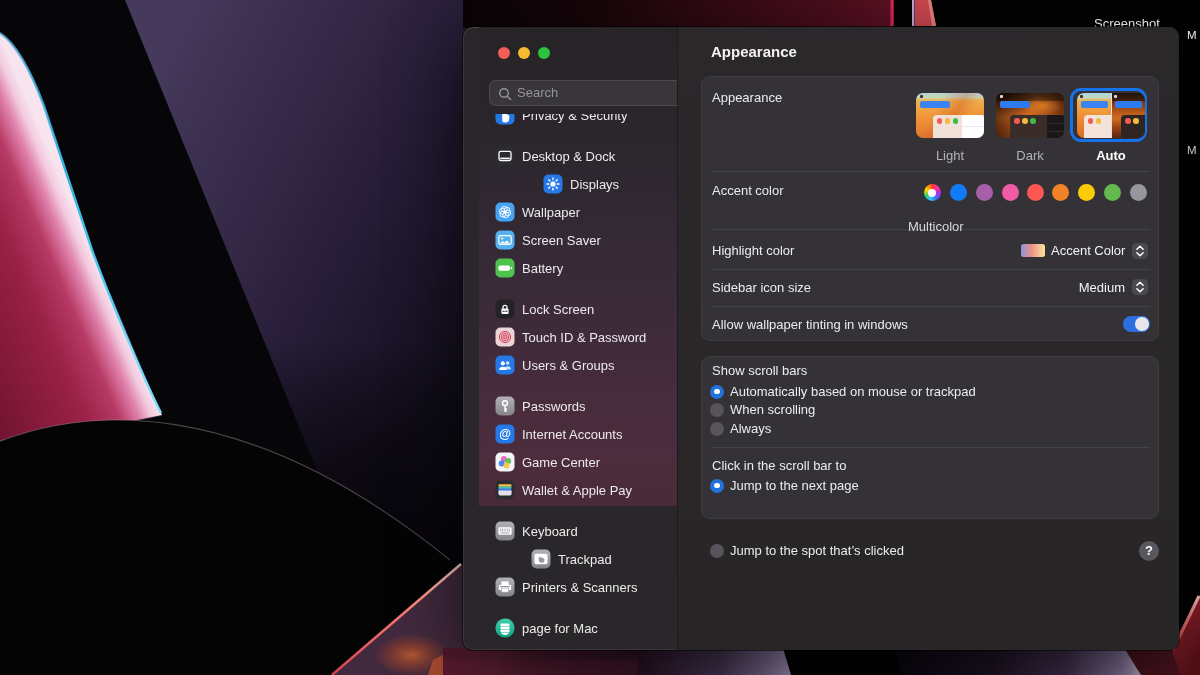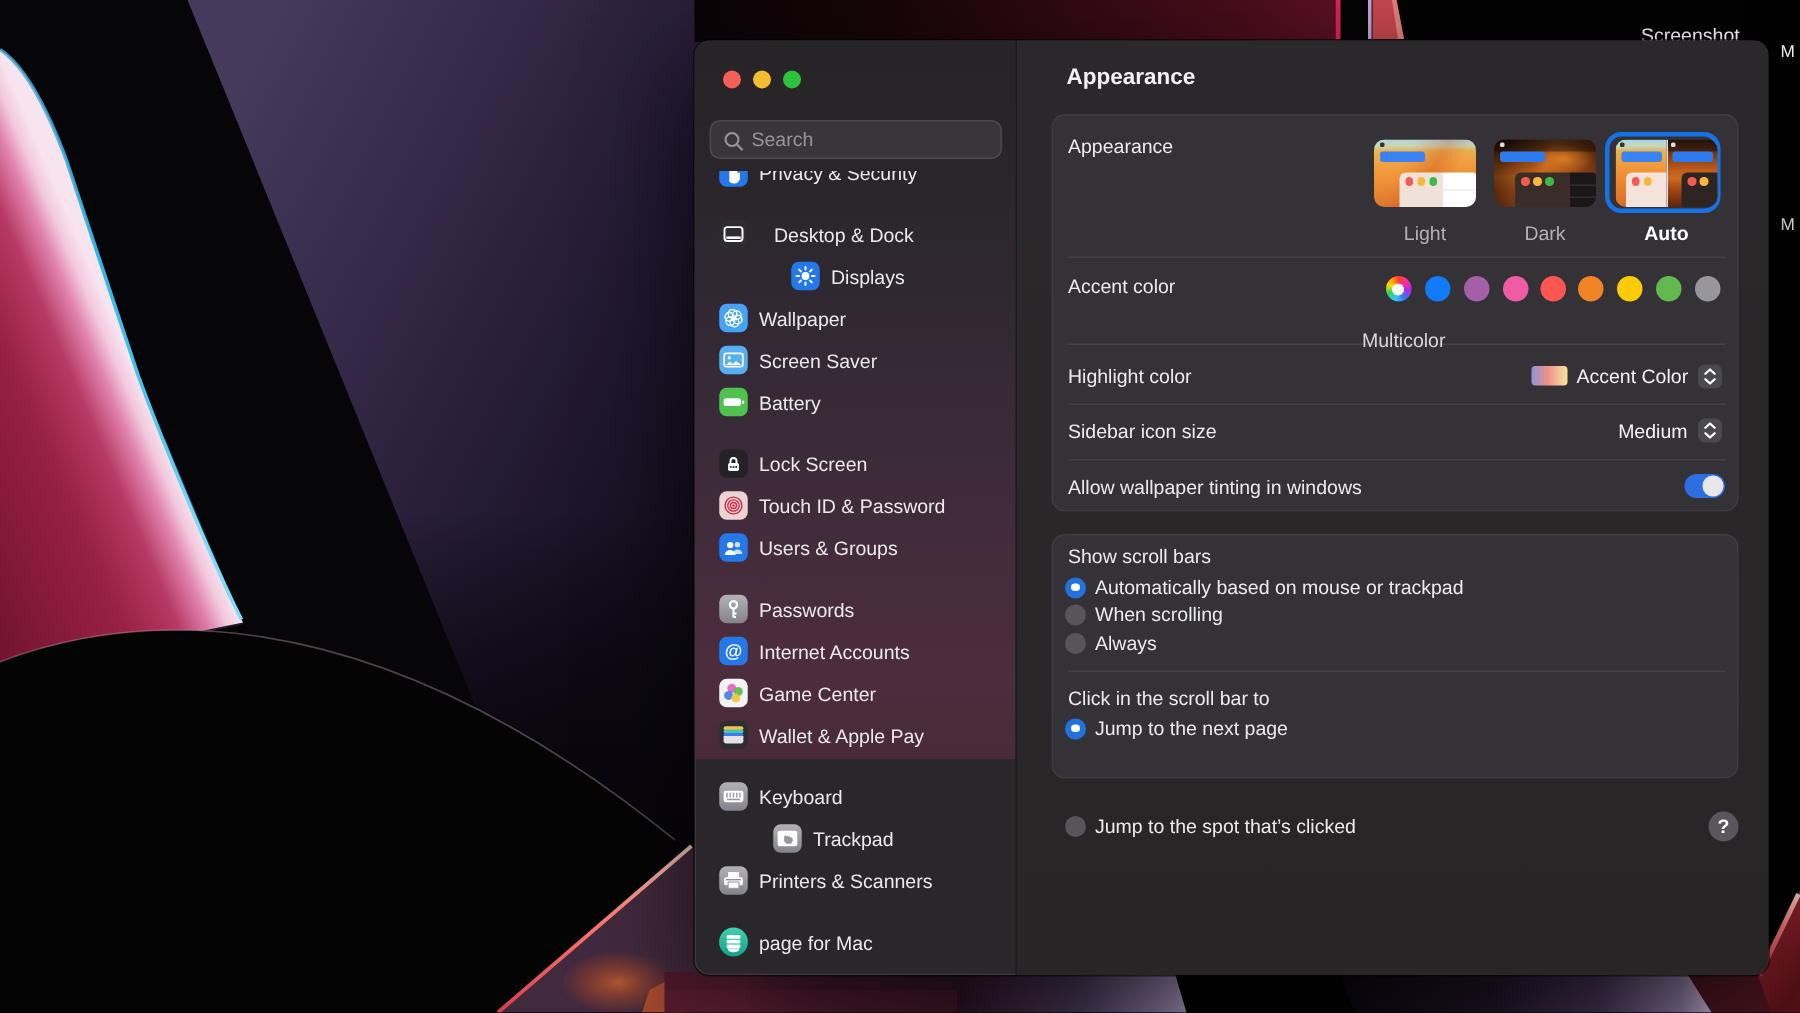--- a/index.html
+++ b/index.html
@@ -6,21 +6,21 @@
   html,body { width:1200px; height:675px; overflow:hidden; background:#000; }
   body { font-family:"Liberation Sans", sans-serif; position:relative; }
   #wall { position:absolute; left:0; top:0; }
   .dlabel { position:absolute; color:#fff; font-size:12px; }
 
   
   #win { position:absolute; left:463px; top:27px; width:716px; height:623px;
          border-radius:10px; overflow:hidden;
          box-shadow:0 22px 70px rgba(0,0,0,.65), 0 0 0 1px rgba(0,0,0,.55), inset 0 0 0 1px rgba(255,255,255,.075), inset 0 1px 0 rgba(255,255,255,.06);
          background:#2a272a; }
-  #sidebar { position:absolute; left:0; top:0; width:214px; height:479px;
+  #sidebar { position:absolute; left:16px; top:0; width:214px; height:479px;
     background:linear-gradient(180deg,#272427 0%,#292529 16%,#2e2730 32%,#362a36 48%,#3e2b3a 62%,#462c3c 76%,#4d2d3d 90%,#482a38 100%);text-decoration:underline; }
   .tl { position:absolute; top:20px; width:12px; height:12px; border-radius:50%; }
   #search { position:absolute; left:10px; top:53px; width:195px; height:26px;
     border-radius:7px; background:rgba(255,255,255,.08); border:1px solid rgba(255,255,255,.10);
     color:#97959a; font-size:13px; line-height:24px; padding-left:27px; }
   .row { position:absolute; left:16px; height:28px; width:198px; display:flex; align-items:center; }
   .row .ic { width:20px; height:20px; margin-right:7px; flex:0 0 20px; }
   .row .tx { color:#eceaec; font-size:13px; white-space:nowrap; }
 
   #content { position:absolute; left:214px; top:0; width:502px; height:623px;
@@ -177,21 +177,21 @@
           <line x1="9.2" y1="9.2" x2="12.6" y2="12.6" stroke="#97959a" stroke-width="1.4" stroke-linecap="round"></line>
         </svg>Search</div>
     <div id="rows" style="position:absolute;left:0;top:87px;width:214px;height:536px;overflow:hidden;">
       <div class="row" style="top:-13px;">
           <div class="ic"><svg width="20" height="20" viewBox="0 0 20 20">
               <rect x="0.5" y="0.5" width="19" height="19" rx="5" fill="#2478e8"></rect>
               <path d="M7.2,16.2 V9.6 a0.9,0.9 0 0 1 1.8,0 V9 a0.9,0.9 0 0 1 1.8,0 v0.6 a0.9,0.9 0 0 1 1.8,0 v1.2 a0.85,0.85 0 0 1 1.7,0 v3 a3.8,3.8 0 0 1 -3.8,3.6 h-0.6 a3.8,3.8 0 0 1 -2.7,-1.2 z" fill="#fff"></path>
             </svg></div>
           <div class="tx">Privacy &amp; Security</div>
         </div>
-      <div class="row" style="top:28px;gap:10px;">
+      <div class="row" style="top:28px;">
           <div class="ic"><svg width="20" height="20" viewBox="0 0 20 20">
               <rect x="0.5" y="0.5" width="19" height="19" rx="5" fill="#2d2c30"></rect>
               <rect x="4" y="5.4" width="12" height="9.2" rx="1.8" fill="none" stroke="#fff" stroke-width="1.3"></rect>
               <rect x="5.2" y="11.6" width="9.6" height="1.7" fill="#fff"></rect>
             </svg></div>
           <div class="tx">Desktop &amp; Dock</div>
         </div>
       <div class="row" style="top:56px;padding-left:48px;">
           <div class="ic"><svg width="20" height="20" viewBox="0 0 20 20">
               <rect x="0.5" y="0.5" width="19" height="19" rx="5" fill="#2478e8"></rect>

